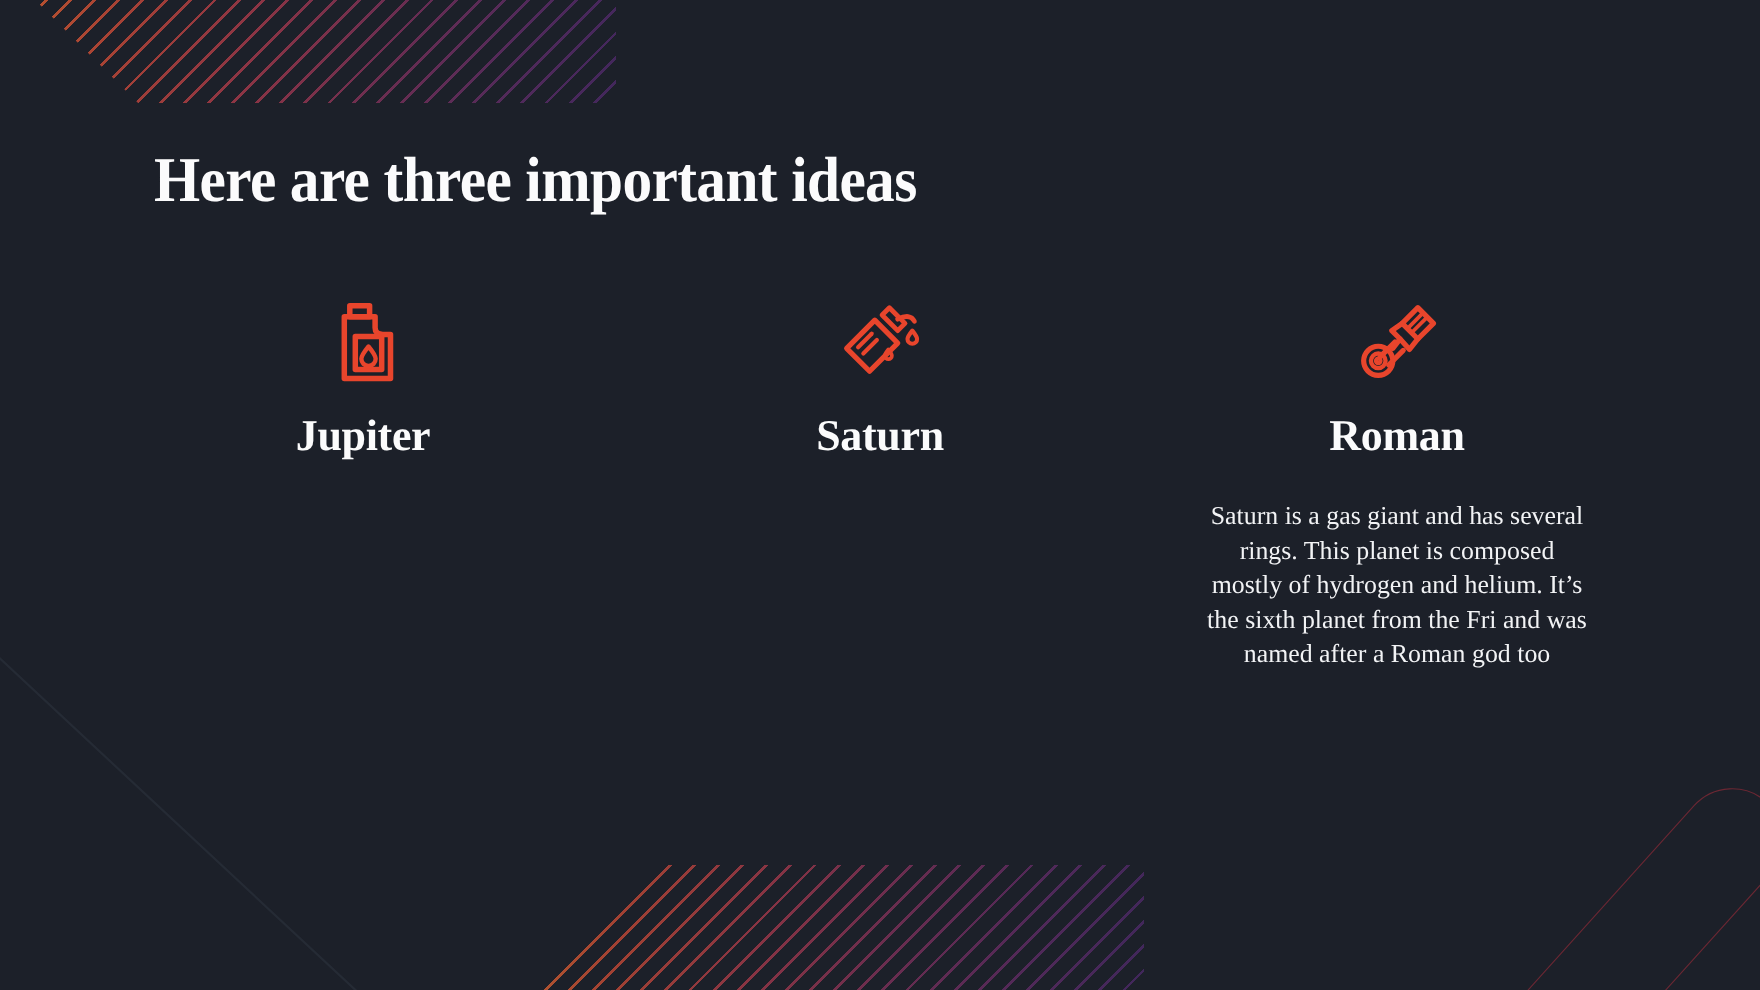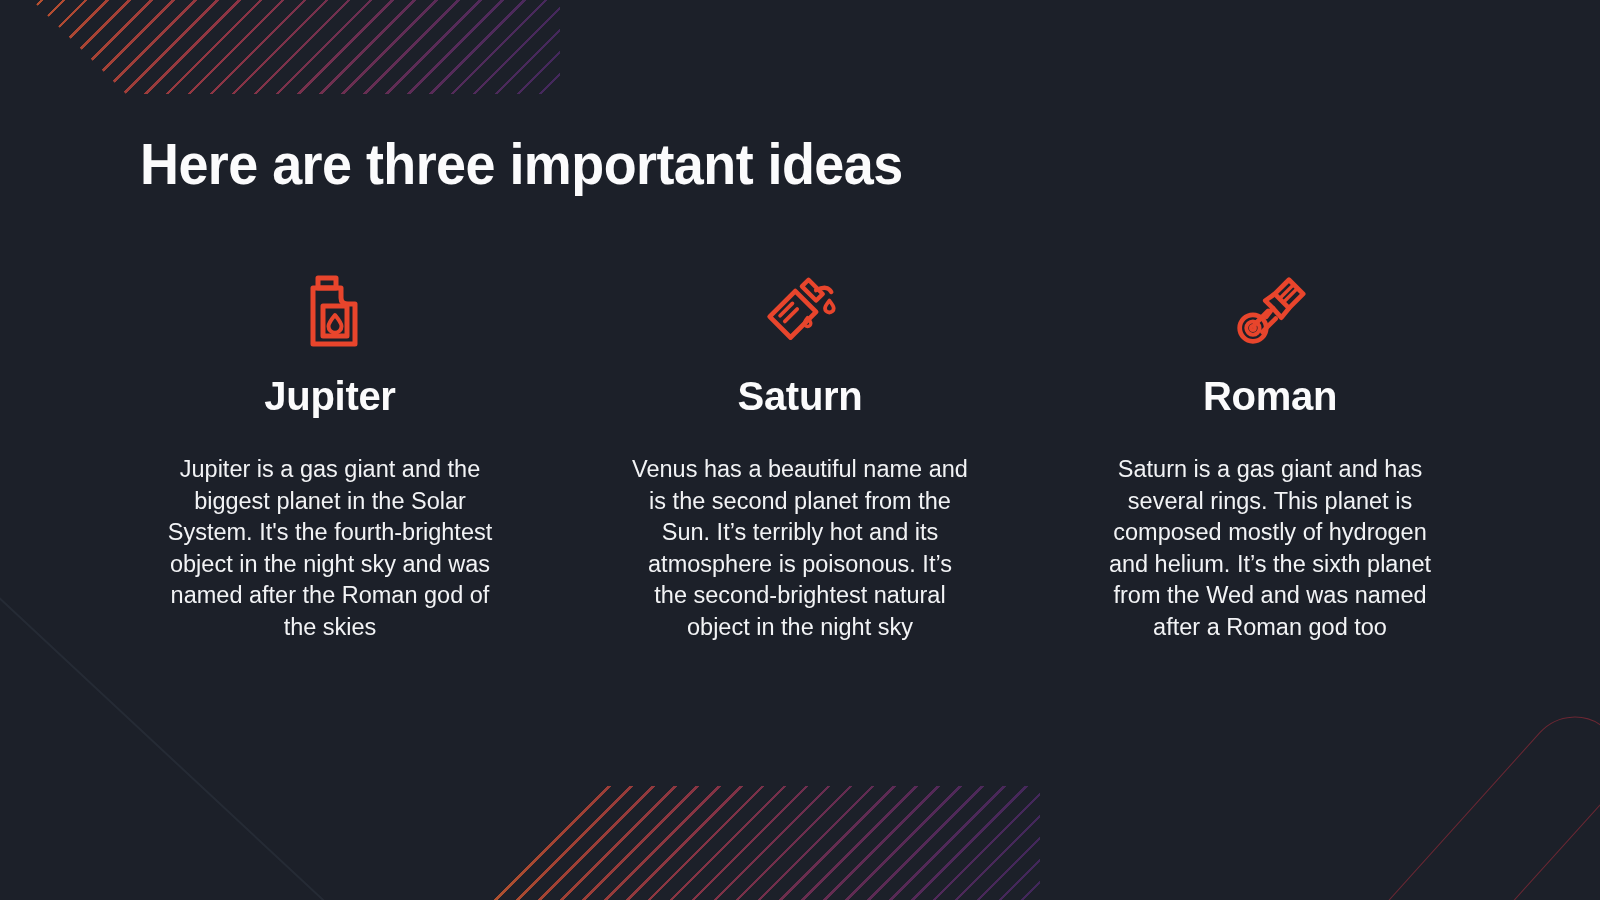--- a/index.html
+++ b/index.html
@@ -12,20 +12,21 @@
     background: #1c2029;
     font-family: "Liberation Sans", sans-serif;
     overflow: hidden;
   }
   #slide {
     position: relative;
     width: 1600px;
     height: 900px;
     background: #1c2029;
     overflow: hidden;
+    font-family: Liberation Serif, serif;
   }
 
   
   .deco-layer {
     position: absolute;
     inset: 0;
     pointer-events: none;
   }
 
   
@@ -192,21 +193,20 @@
     <div class="column" id="col-jupiter">
       <div class="col-icon">
         <svg width="58" height="74" viewBox="0 0 58 74" fill="none" stroke="#e8452c" stroke-width="5" stroke-linejoin="round" stroke-linecap="round">
           <path d="M17 4 h18 v10 h-18 z"></path>
           <path d="M12 14 h28 v10 q0 6 7 6 h7 v40 h-42 z"></path>
           <path d="M22 32 h24 v30 h-24 z"></path>
           <path d="M34 41 c4.5 5.5 6.5 8.2 6.5 11.2 a6.5 6.5 0 0 1 -13 0 c0 -3 2 -5.7 6.5 -11.2 z" stroke-width="4"></path>
         </svg>
       </div>
       <div class="col-heading">Jupiter</div>
-      <div class="col-body">Jupiter is a gas giant and the biggest planet in the Solar System. It's the fourth-brightest object in the night sky and was named after the Roman god of the skies</div>
     </div>
 
     <div class="column" id="col-venus">
       <div class="col-icon">
         <svg width="76" height="70" viewBox="0 0 76 70" fill="none" stroke="#e8452c" stroke-width="5" stroke-linejoin="round" stroke-linecap="round">
 
           <path d="M6 41 L33 14 L55 36 L28 63 Z"></path>
 
           <path d="M40 9 L47 2 L62 17 L55 24 Z" stroke-width="4.6"></path>
 
@@ -214,21 +214,20 @@
 
           <path d="M17 40 L30 27" stroke-width="4"></path>
           <path d="M22 46 L35 33" stroke-width="4"></path>
 
           <path d="M69 24 c3.2 4 4.6 5.9 4.6 8 a4.6 4.6 0 0 1 -9.2 0 c0 -2.1 1.4 -4 4.6 -8 z" stroke-width="4"></path>
 
           <path d="M46 42 c2.4 3 3.4 4.4 3.4 6 a3.4 3.4 0 0 1 -6.8 0 c0 -1.6 1 -3 3.4 -6 z" stroke-width="3.6"></path>
         </svg>
       </div>
       <div class="col-heading">Saturn</div>
-      <div class="col-body">Venus has a beautiful name and is the second planet from the Sun. It’s terribly hot and its atmosphere is poisonous. It’s the second-brightest natural object in the night sky</div>
     </div>
 
     <div class="column" id="col-saturn">
       <div class="col-icon">
         <svg width="76" height="76" viewBox="0 0 76 76" fill="none" stroke="#e8452c" stroke-width="5" stroke-linejoin="round" stroke-linecap="round">
 
           <path d="M43 20 L58 5 L73 20 L58 35 Z"></path>
           <path d="M48 25 L63 10" stroke-width="3.6"></path>
           <path d="M52 29 L67 14" stroke-width="3.6"></path>
 
@@ -237,17 +236,17 @@
 
           <path d="M36 38 L22 52" stroke-width="5"></path>
           <path d="M44 46 L30 60" stroke-width="5"></path>
 
           <circle cx="20" cy="56" r="14"></circle>
           <circle cx="20" cy="56" r="7" stroke-width="4.2"></circle>
           <circle cx="20" cy="56" r="2.2" stroke-width="4"></circle>
         </svg>
       </div>
       <div class="col-heading">Roman</div>
-      <div class="col-body">Saturn is a gas giant and has several rings. This planet is composed mostly of hydrogen and helium. It’s the sixth planet from the Wed and was named after a Roman god too</div>
+      <div class="col-body">Saturn is a gas giant and has several rings. This planet is composed mostly of hydrogen and helium. It’s the sixth planet from the Fri and was named after a Roman god too</div>
     </div>
 
   </div>
 </div>
 
 </body></html>

